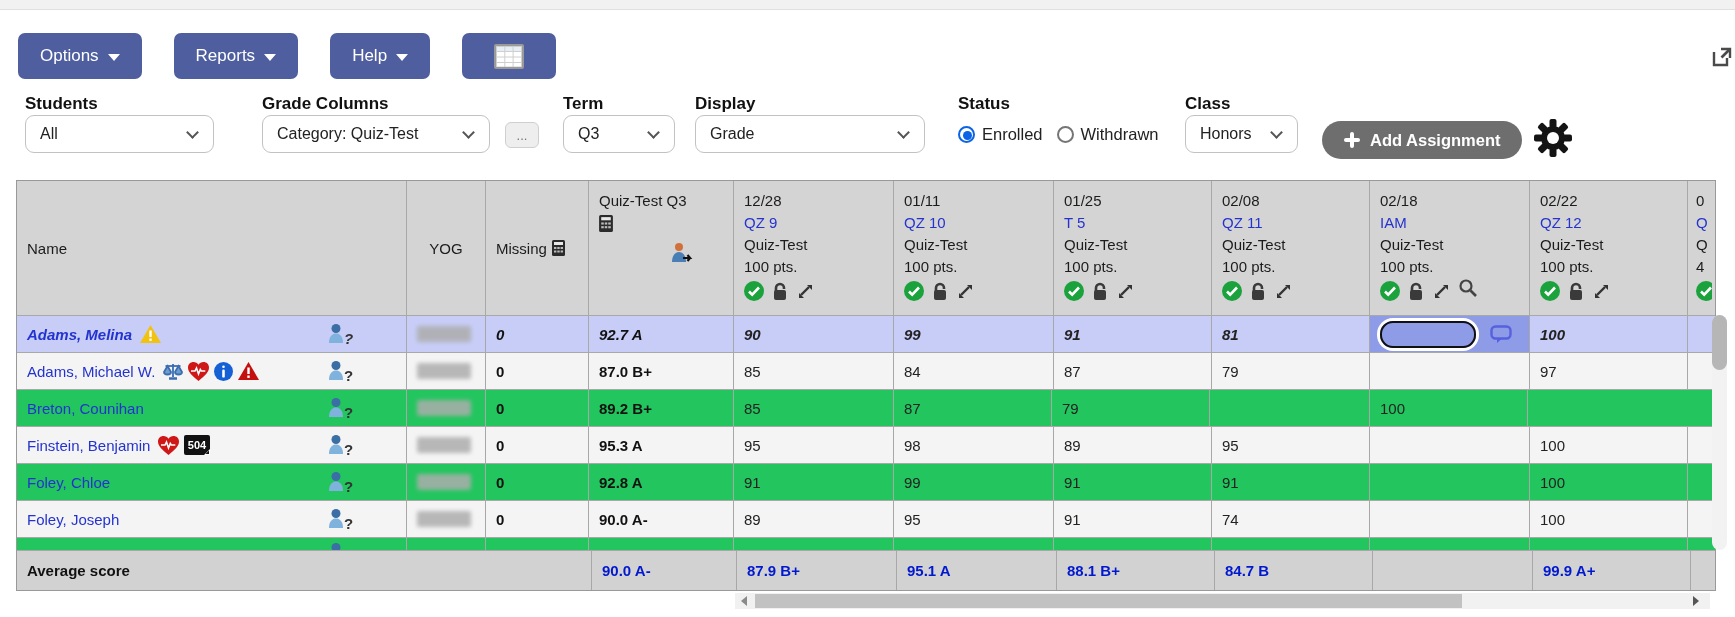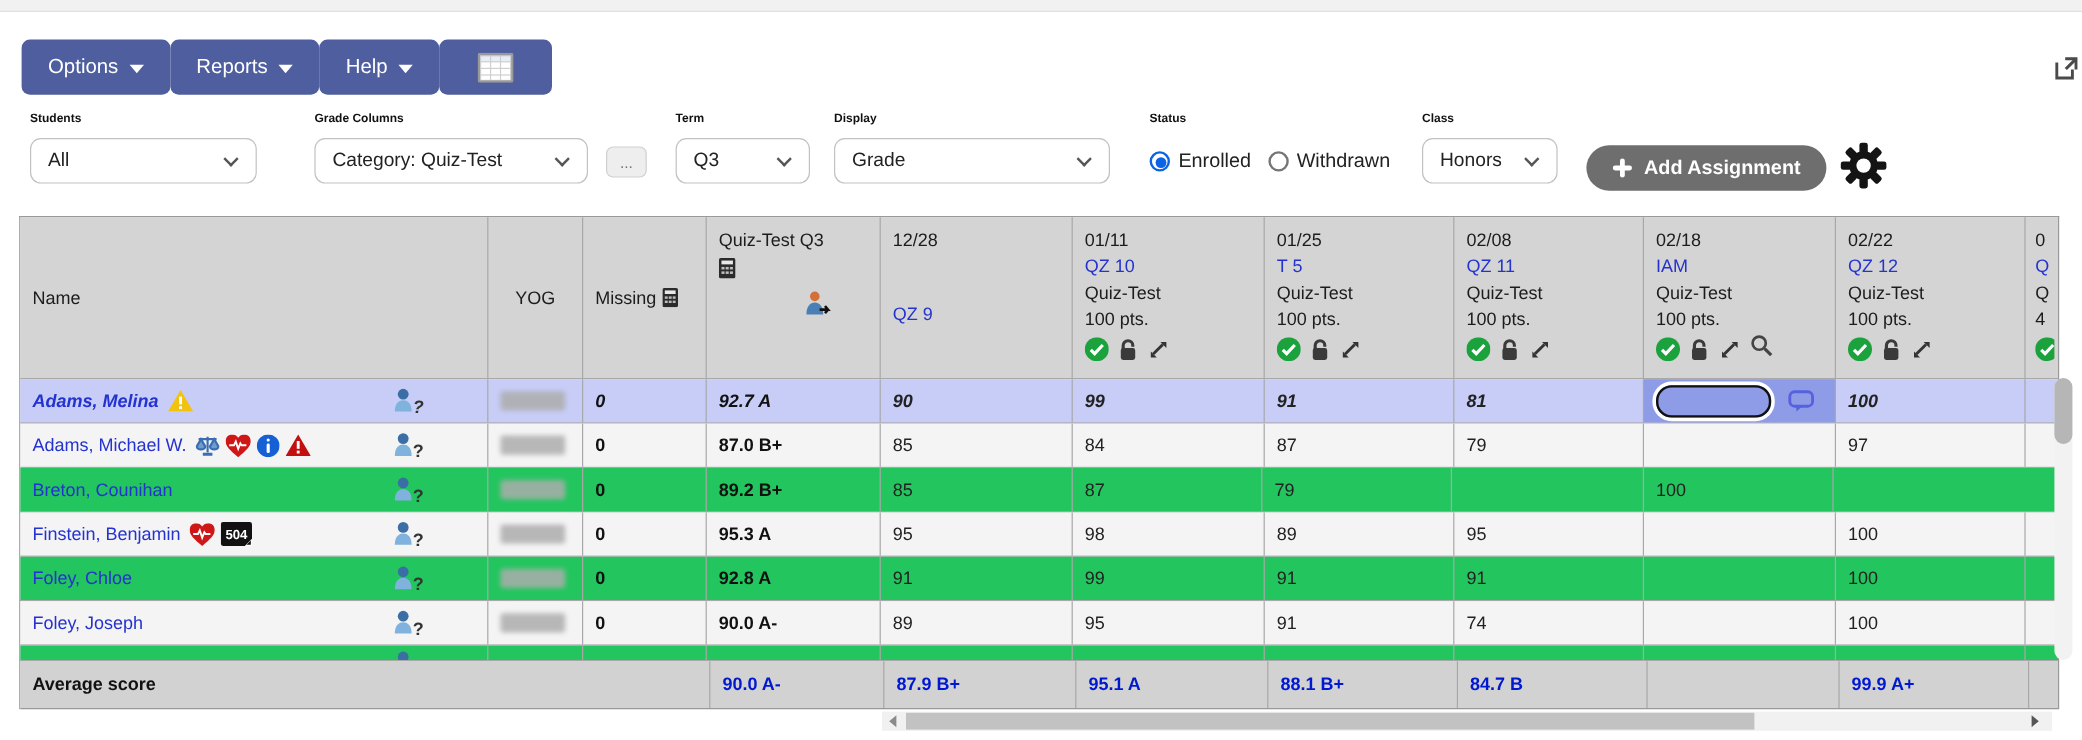--- a/index.html
+++ b/index.html
@@ -4,29 +4,29 @@
 <style>
   html,body{margin:0;padding:0;background:#fff;}
   *{box-sizing:border-box;}
   #stage{position:relative;width:1735px;height:617px;background:#fff;
          font-family:"Liberation Sans",sans-serif;color:#111;overflow:hidden;}
 
   
   .topstrip{position:absolute;left:0;top:0;width:1735px;height:10px;background:#f1f1f1;border-bottom:1px solid #e0e0e0;}
 
   
-  .toolbar{position:absolute;left:18px;top:33px;display:flex;gap:0;}
+  .toolbar{position:absolute;left:18px;top:33px;display:flex;gap:32px;}
   .tbtn{height:46px;min-width:90px;padding:0 22px;background:#4e5e9e;color:#fff;border:none;
         border-radius:7px;font-size:17px;font-family:"Liberation Sans",sans-serif;
         display:flex;align-items:center;gap:9px;cursor:pointer;}
   .caret-down{width:0;height:0;border-left:6px solid transparent;border-right:6px solid transparent;border-top:7px solid #fff;margin-top:2px;}
   .tbtn.iconbtn{width:94px;justify-content:center;padding:0;}
 
   
-  .flabel{position:absolute;font-size:10px;font-weight:700;color:#111;}
+  .flabel{position:absolute;font-size:17px;font-weight:700;color:#111;}
   .fselect{position:absolute;height:38px;border:1px solid #c2c2c2;border-radius:9px;background:#fff;
            display:flex;align-items:center;padding:0 14px;font-size:16px;color:#222;cursor:pointer;}
   .fselect .sp{flex:1;}
   .chev{width:9px;height:9px;border-right:2px solid #555;border-bottom:2px solid #555;transform:rotate(45deg);margin:-4px 2px 0 12px;flex:none;}
   .dots-btn{position:absolute;left:505px;top:122px;width:34px;height:26px;background:#eee;border:1px solid #cfcfcf;
             border-radius:6px;color:#777;font-size:13px;display:flex;align-items:center;justify-content:center;cursor:pointer;}
   .radios{position:absolute;left:958px;top:125px;display:flex;align-items:center;gap:14px;font-size:16.5px;color:#222;}
   .radio{display:flex;align-items:center;gap:7px;cursor:pointer;}
   .rdot{width:17px;height:17px;border-radius:50%;border:2px solid #757575;background:#fff;position:relative;flex:none;}
   .rdot.on{border-color:#0b63e5;}
@@ -37,21 +37,21 @@
   .plus{position:relative;width:16px;height:16px;flex:none;}
   .plus::before,.plus::after{content:"";position:absolute;background:#fff;border-radius:2px;}
   .plus::before{left:6px;top:0;width:4px;height:16px;}
   .plus::after{left:0;top:6px;width:16px;height:4px;}
 
   
   .grid{position:absolute;left:16px;top:180px;border:1px solid #999;border-bottom:none;}
   .row{display:flex;border-bottom:1px solid #a8a8a8;background:#22c55e;}
   .cell{border-right:1px solid #a8a8a8;overflow:hidden;padding:0 10px;display:flex;align-items:center;font-size:15px;}
   .c0{width:390px;}.c1{width:79px;}.c2{width:103px;}.c3{width:145px;text-align:center;}
-  .c4{width:160px;gap:40px;}.c5{width:160px;}.c6{width:158px;}.c7{width:158px;}.c8{width:160px;}.c9{width:158px;}.c10{width:24px;border-right:none;}
+  .c4{width:160px;}.c5{width:160px;}.c6{width:158px;}.c7{width:158px;}.c8{width:160px;}.c9{width:158px;}.c10{width:24px;border-right:none;}
   .hrow{height:135px;background:#d4d4d4;}
   .hrow .cell{color:#1c1c1c;}
   .acell{flex-direction:column;align-items:flex-start;justify-content:flex-start;padding-top:9px;line-height:22px;}
   .acell .code{color:#2433cf;cursor:pointer;}
   .hicons{display:flex;align-items:center;gap:8px;margin-top:3px;}
   .brow{height:37px;}
   .brow.alt{background:#f4f4f4;}
   .brow.sel{background:#c7cdf7;font-style:italic;}
   .sliver{height:13px;}
   .avgrow{height:40px;background:#d2d2d2;font-weight:700;border-bottom:1px solid #999;}

